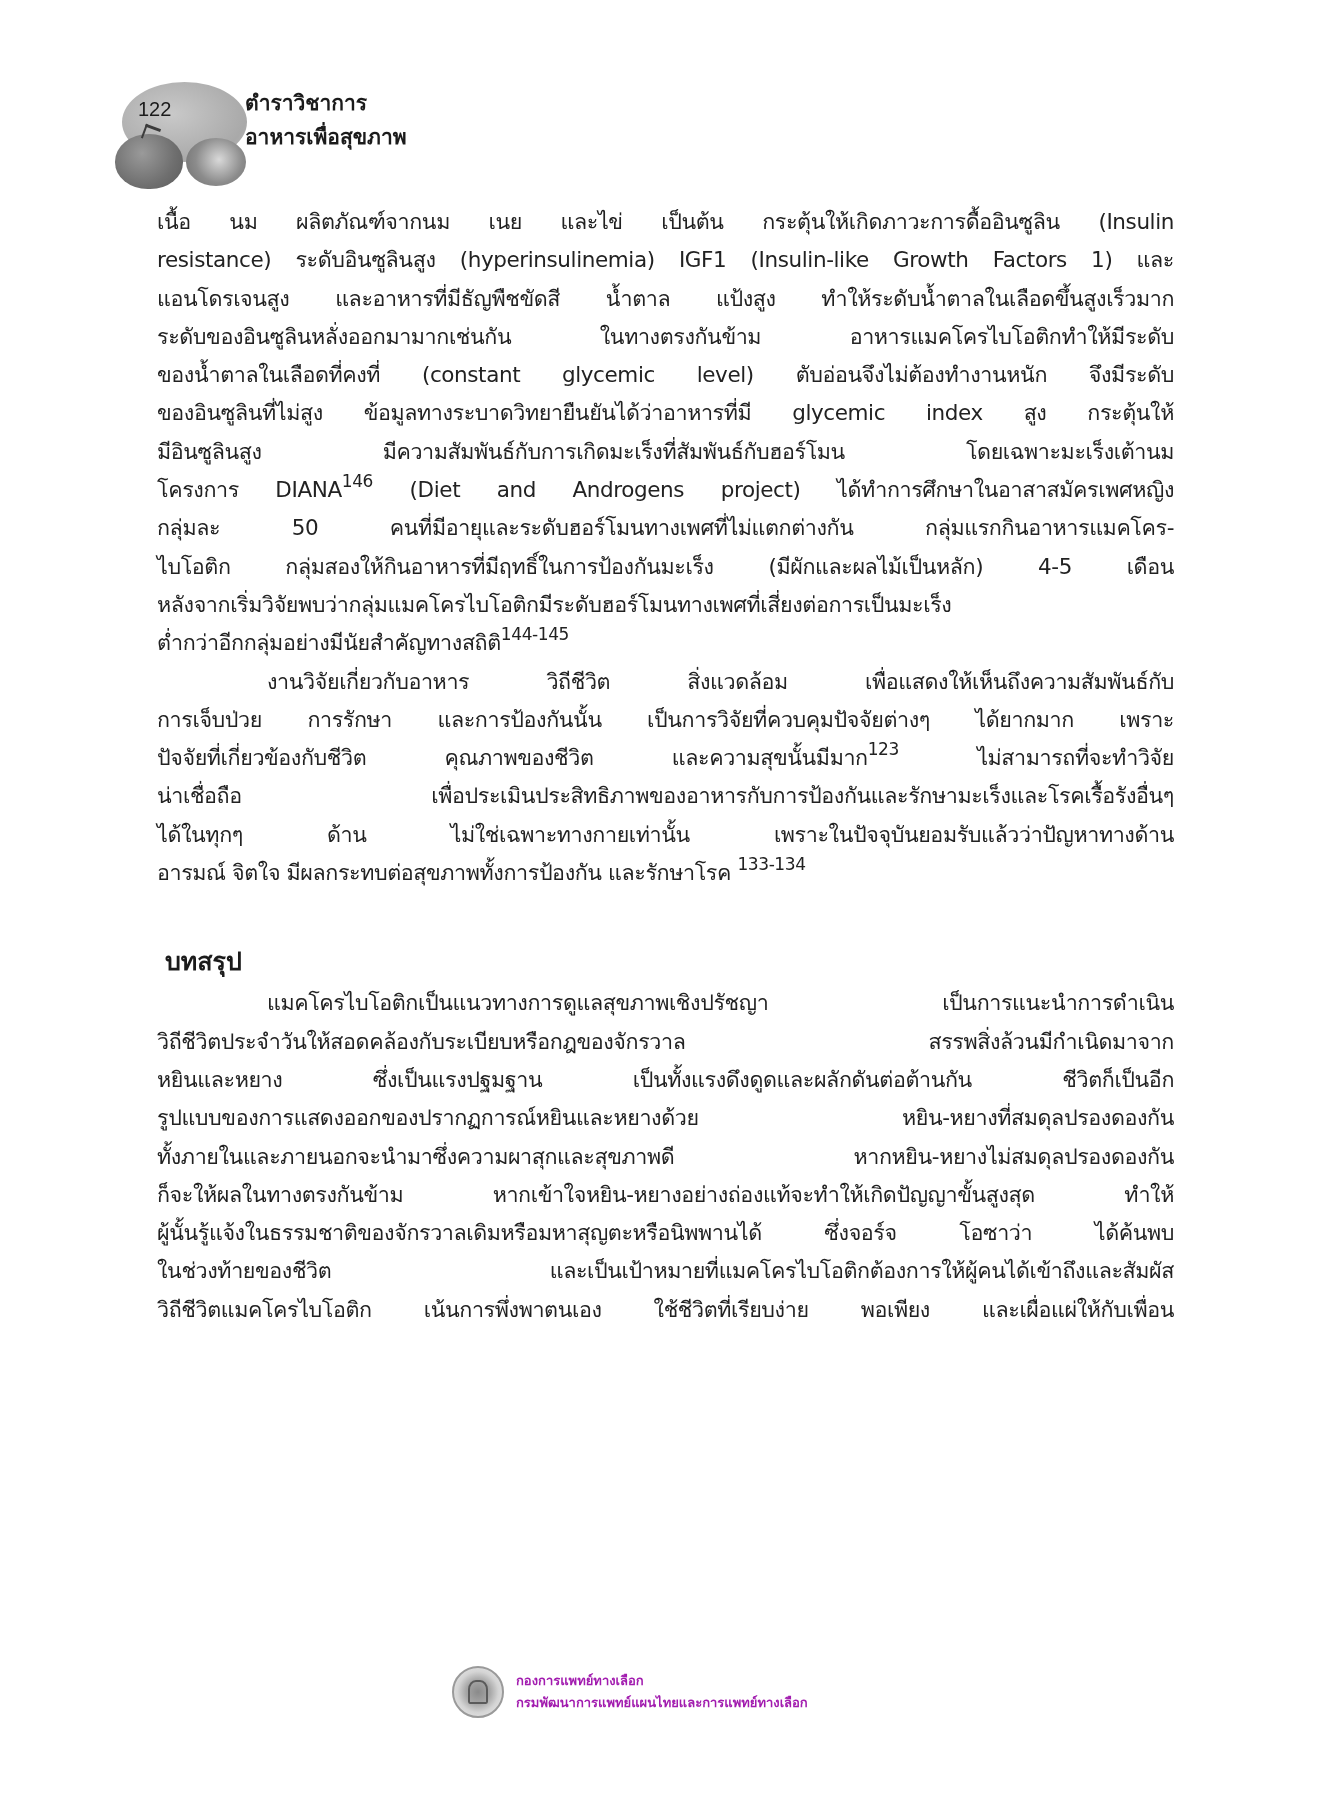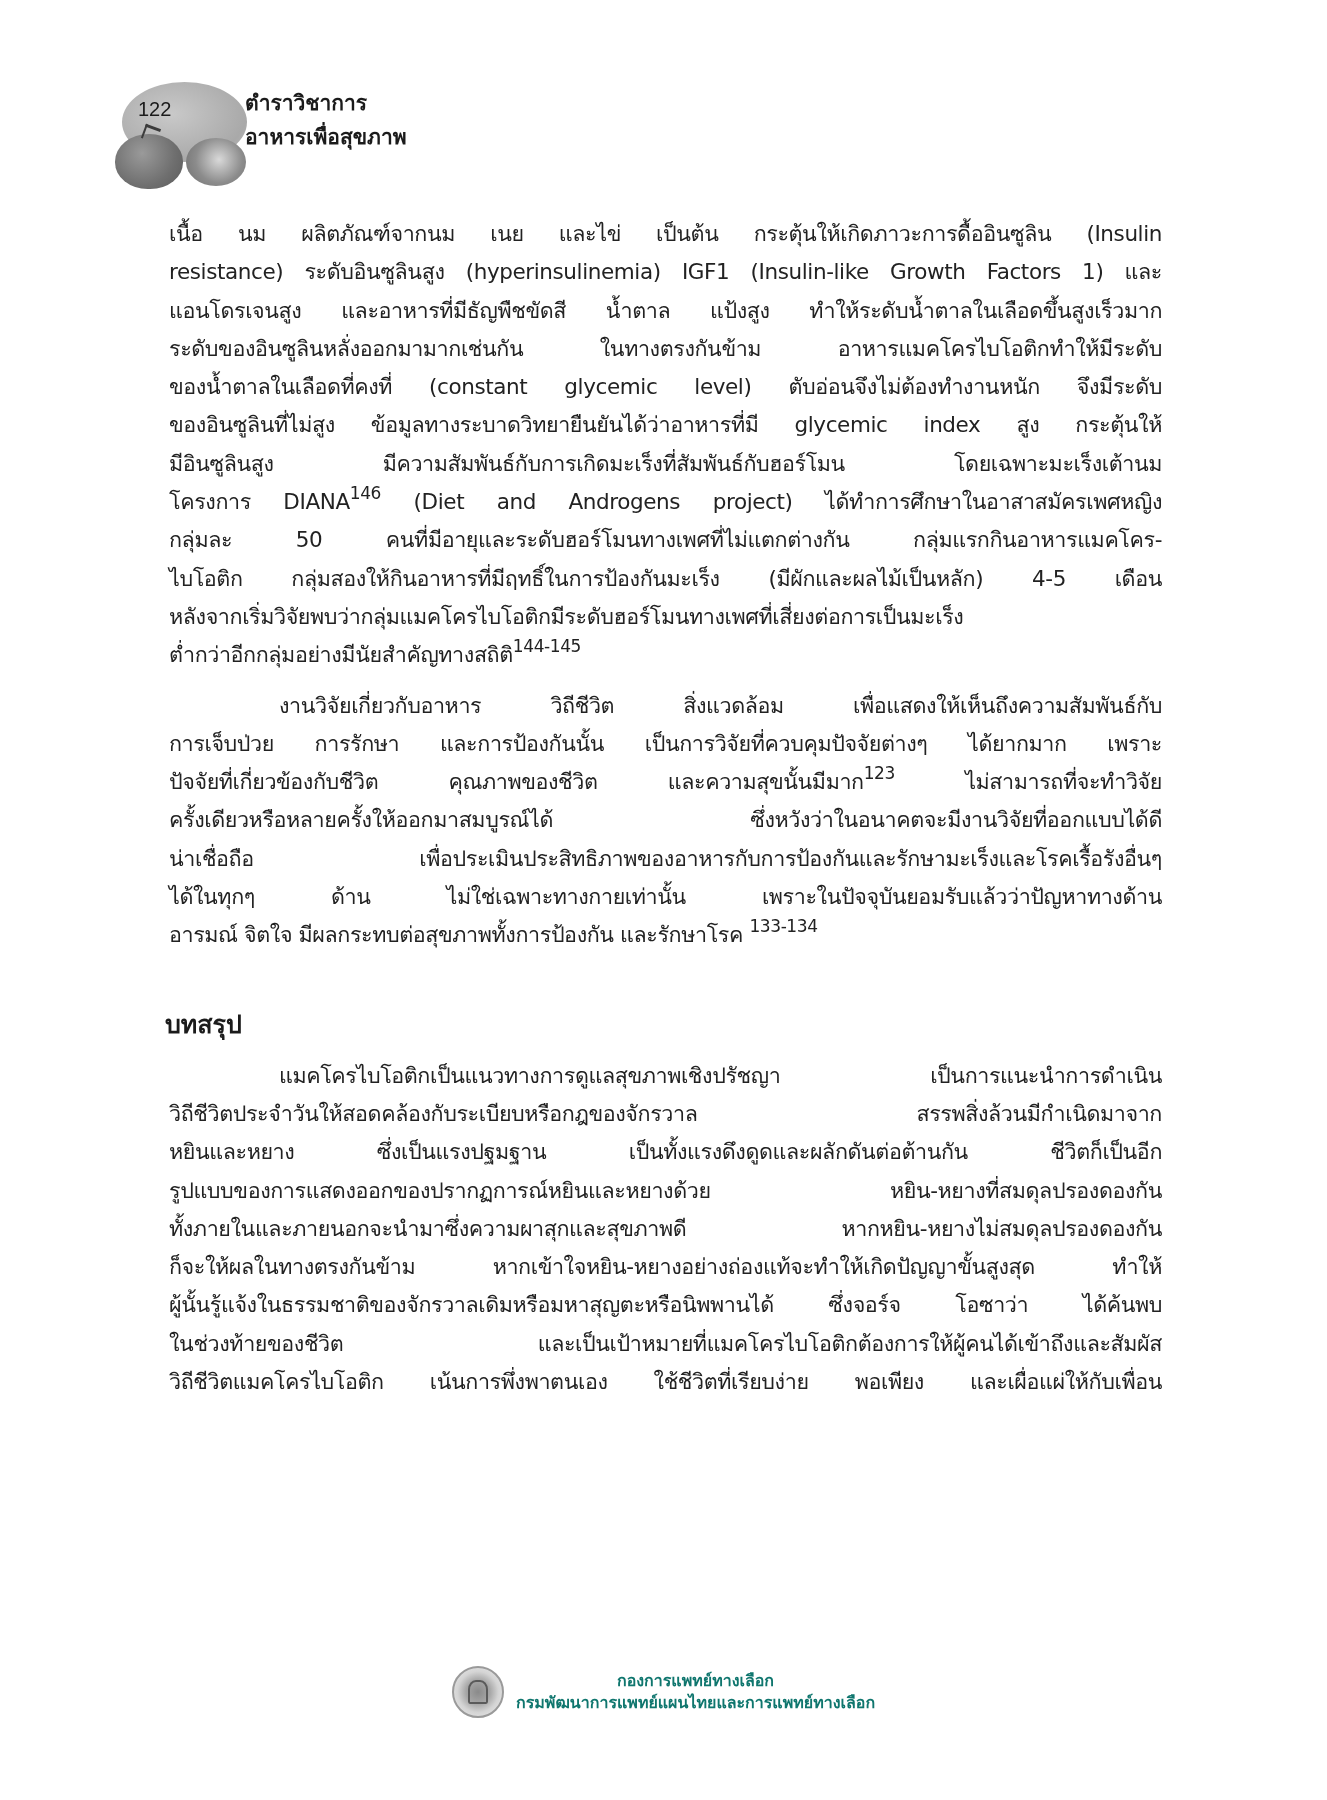--- a/index.html
+++ b/index.html
@@ -88,21 +88,21 @@
       color: #1b1b1b;
     }
     
     .content {
       position: absolute;
       left: 157px;
       top: 203px;
       width: 1017px;
     }
     .para {
-      margin: 12px;
+      margin: 0;
       font-family: "DejaVu Sans", sans-serif;
       font-size: 21.5px;
       line-height: 38.3px;
       text-align: justify;
       text-align-last: left;
       color: #222222;
       letter-spacing: -0.4px;
     }
     .line {
       display: block;
@@ -157,25 +157,24 @@
       border: 2px solid #5a5a5a;
       border-radius: 40% 40% 10% 10%;
       box-sizing: border-box;
     }
     .footer-text {
       position: absolute;
       left: 64px;
       top: 4px;
       font-family: "DejaVu Sans", sans-serif;
       font-weight: bold;
-      font-size: 16px;
+      font-size: 13px;
       line-height: 22px;
-      color: #0f766e;
+      color: #a21caf;
       white-space: nowrap;
-      text-align: center;
     }
   </style>
 </head>
 <body>
 
 <div class="header">
   <div class="header-art">
     <div class="plate"></div>
     <div class="tomato-left"></div>
     <div class="tomato-right"></div>
@@ -201,21 +200,20 @@
     <span class="line">กลุ่มละ 50 คนที่มีอายุและระดับฮอร์โมนทางเพศที่ไม่แตกต่างกัน กลุ่มแรกกินอาหารแมคโคร-</span>
     <span class="line">ไบโอติก  กลุ่มสองให้กินอาหารที่มีฤทธิ์ในการป้องกันมะเร็ง (มีผักและผลไม้เป็นหลัก) 4-5 เดือน</span>
     <span class="line">หลังจากเริ่มวิจัยพบว่ากลุ่มแมคโครไบโอติกมีระดับฮอร์โมนทางเพศที่เสี่ยงต่อการเป็นมะเร็ง</span>
     <span class="line last"><span>ต่ำกว่าอีกกลุ่มอย่างมีนัยสำคัญทางสถิติ</span><sup>144-145</sup></span>
   </div>
 
   <div class="para">
     <span class="line" style="padding-left:110px; box-sizing:border-box;">งานวิจัยเกี่ยวกับอาหาร  วิถีชีวิต  สิ่งแวดล้อม  เพื่อแสดงให้เห็นถึงความสัมพันธ์กับ</span>
     <span class="line">การเจ็บป่วย การรักษา และการป้องกันนั้น เป็นการวิจัยที่ควบคุมปัจจัยต่างๆ ได้ยากมาก เพราะ</span>
     <span class="line"><span>ปัจจัยที่เกี่ยวข้องกับชีวิต  คุณภาพของชีวิต  และความสุขนั้นมีมาก</span><sup>123</sup><span> ไม่สามารถที่จะทำวิจัย</span></span>
-    <span class="line">ครั้งเดียวหรือหลายครั้งให้ออกมาสมบูรณ์ได้  ซึ่งหวังว่าในอนาคตจะมีงานวิจัยที่ออกแบบได้ดี</span>
     <span class="line">น่าเชื่อถือ เพื่อประเมินประสิทธิภาพของอาหารกับการป้องกันและรักษามะเร็งและโรคเรื้อรังอื่นๆ</span>
     <span class="line">ได้ในทุกๆ  ด้าน  ไม่ใช่เฉพาะทางกายเท่านั้น   เพราะในปัจจุบันยอมรับแล้วว่าปัญหาทางด้าน</span>
     <span class="line last"><span>อารมณ์  จิตใจ มีผลกระทบต่อสุขภาพทั้งการป้องกัน และรักษาโรค </span><sup>133-134</sup></span>
   </div>
 
   <h2 class="section-title">บทสรุป</h2>
   <div class="para">
     <span class="line" style="padding-left:110px; box-sizing:border-box;">แมคโครไบโอติกเป็นแนวทางการดูแลสุขภาพเชิงปรัชญา  เป็นการแนะนำการดำเนิน</span>
     <span class="line">วิถีชีวิตประจำวันให้สอดคล้องกับระเบียบหรือกฎของจักรวาล    สรรพสิ่งล้วนมีกำเนิดมาจาก</span>
     <span class="line">หยินและหยาง  ซึ่งเป็นแรงปฐมฐาน  เป็นทั้งแรงดึงดูดและผลักดันต่อต้านกัน ชีวิตก็เป็นอีก</span>

